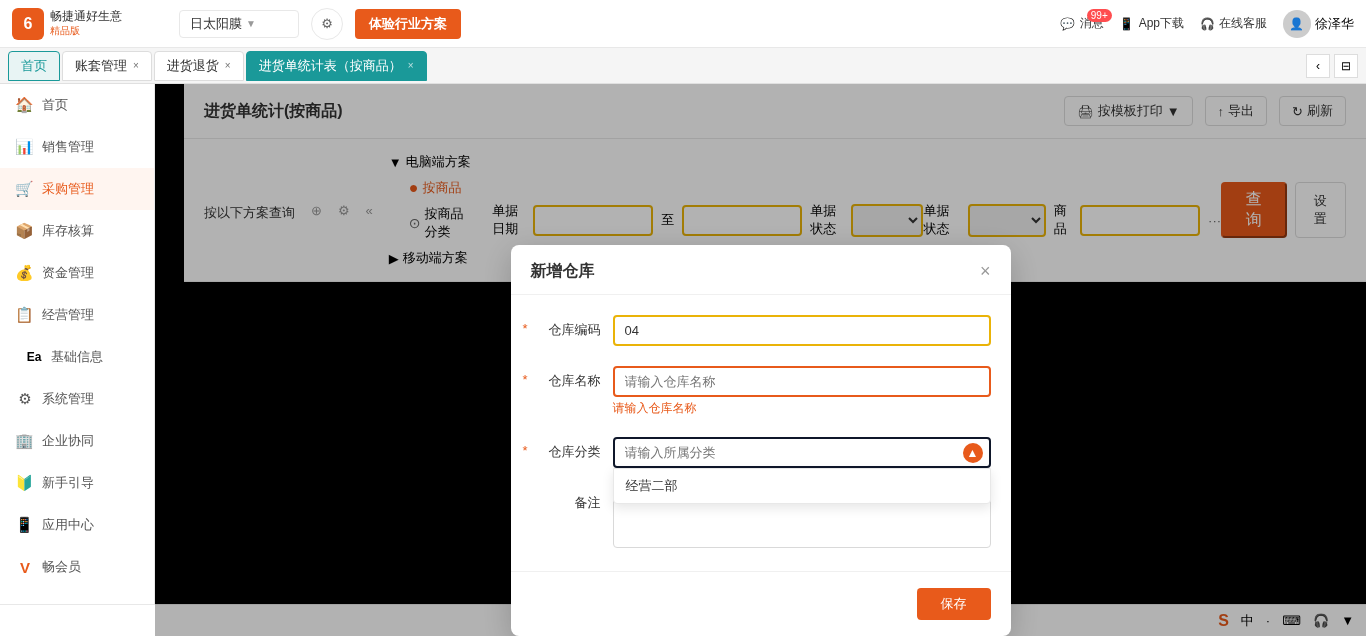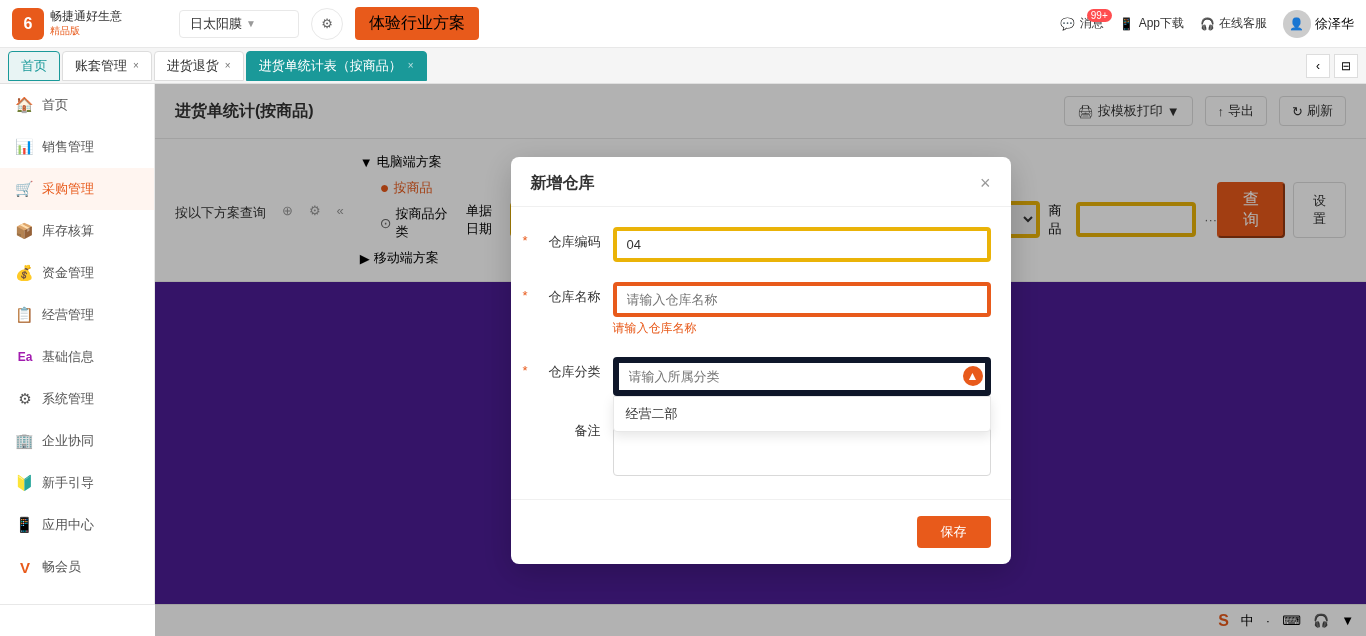--- a/index.html
+++ b/index.html
@@ -38,22 +38,22 @@
       background: #fff; min-width: 120px;
     }
     .store-selector .arrow { color: #999; font-size: 10px; }
     .header-center { flex: 1; display: flex; align-items: center; gap: 12px; padding-left: 12px; }
     .gear-btn {
       width: 32px; height: 32px; border-radius: 50%;
       border: 1px solid #e8e8e8; display: flex; align-items: center; justify-content: center;
       cursor: pointer; color: #666; background: #fff;
     }
     .trial-btn {
-      background: #e85a1b; color: #000000; border: none;
-      padding: 6px 14px; border-radius: 4px; cursor: pointer; font-size: 16px;
+      background: #e85a1b; color: #ffffff; border: none;
+      padding: 6px 14px; border-radius: 4px; cursor: pointer; font-size: 13px; font-weight: bold;
     }
     .header-right { display: flex; align-items: center; gap: 16px; }
     .header-icon-item { display: flex; align-items: center; gap: 4px; cursor: pointer; color: #333; font-size: 12px; position: relative; }
     .badge {
       background: #ff4d4f; color: #fff; border-radius: 10px;
       font-size: 10px; padding: 1px 4px; position: absolute; top: -6px; right: -8px;
     }
     .avatar-area { display: flex; align-items: center; gap: 4px; cursor: pointer; }
     .avatar { width: 28px; height: 28px; border-radius: 50%; background: #ccc; display: flex; align-items: center; justify-content: center; color: #fff; font-size: 12px; }
 
@@ -99,21 +99,21 @@
     }
     .sidebar-item.active { background: #fff5f0; color: #e85a1b; }
     .sidebar-icon { width: 18px; height: 18px; display: flex; align-items: center; justify-content: center; font-size: 15px; }
     .sidebar-bottom {
       margin-top: auto; padding: 8px 12px;
       display: flex; align-items: center; justify-content: space-between;
       border-top: 1px solid #f0f0f0;
     }
 
     
-    .content-area { flex: 1; overflow: hidden; position: relative; background: #4c1d95; }
+    .content-area { flex: 1; overflow: hidden; position: relative; background: #000000; padding-left: 29px; }
     .page-header {
       background: #fff; padding: 12px 20px;
       display: flex; align-items: center; justify-content: space-between;
       border-bottom: 1px solid #e8e8e8;
     }
     .page-title { font-size: 16px; font-weight: bold; color: #333; }
     .page-actions { display: flex; align-items: center; gap: 12px; }
     .action-btn {
       display: flex; align-items: center; gap: 4px;
       padding: 5px 12px; border: 1px solid #ddd; border-radius: 4px;
@@ -144,21 +144,21 @@
     
     .bg-content {
       padding: 20px; display: flex; flex-direction: column; align-items: center; justify-content: center;
       height: 200px; color: #999; font-size: 13px;
     }
 
     
     .overlay {
       position: absolute; top: 0; left: 0; right: 0; bottom: 0;
       background: rgba(0,0,0,0.3); z-index: 100;
-      display: flex; align-items: center; justify-content: center;
+      display: flex; align-items: flex-end; justify-content: center;
     }
 
     
     .dialog {
       background: #fff; border-radius: 8px;
       width: 500px; min-height: 300px;
       box-shadow: 0 8px 32px rgba(0,0,0,0.2);
       position: relative;
       overflow: visible;
     }
@@ -178,29 +178,29 @@
       font-size: 13px; color: #333; min-width: 70px; text-align: right;
       padding-top: 6px; position: relative;
     }
     .form-label.required::before {
       content: '*'; color: #e85a1b; position: absolute; left: -8px;
     }
     .form-control {
       flex: 1;
     }
     .form-input {
-      width: 100%; padding: 6px 10px; border: 4px solid #eab308;
+      width: 100%; padding: 6px 10px; border: 2px solid #eab308;
       border-radius: 4px; font-size: 13px; color: #333; outline: none;
     }
     .form-input.error { border-color: #e85a1b; }
     .error-msg { color: #e85a1b; font-size: 12px; margin-top: 3px; }
     .form-select-wrap { position: relative; }
     .form-select-input {
       width: 100%; padding: 6px 32px 6px 10px;
-      border: 6px solid #0f172a; border-radius: 4px;
+      border: 2px solid #0f172a; border-radius: 4px;
       font-size: 13px; color: #999; background: #fff; cursor: pointer;
     }
     .select-arrow {
       position: absolute; right: 8px; top: 50%; transform: translateY(-50%);
       background: #e85a1b; color: #fff; border-radius: 50%;
       width: 20px; height: 20px; display: flex; align-items: center; justify-content: center;
       font-size: 12px;
     }
     
     .dropdown-list {
@@ -323,21 +323,21 @@
     </div>
     <div class="sidebar-item">
       <span class="sidebar-icon">💰</span>
       <span>资金管理</span>
     </div>
     <div class="sidebar-item">
       <span class="sidebar-icon">📋</span>
       <span>经营管理</span>
     </div>
     <div class="sidebar-item">
-      <span class="sidebar-icon" style="font-size:12px;font-weight:bold;color:#a21caf;">Ea</span>
+      <span class="sidebar-icon" style="font-size:12px;font-weight:bold;color:#000000;margin-left:9px;">Ea</span>
       <span>基础信息</span>
     </div>
     <div class="sidebar-item">
       <span class="sidebar-icon">⚙</span>
       <span>系统管理</span>
     </div>
     <div class="sidebar-item">
       <span class="sidebar-icon">🏢</span>
       <span>企业协同</span>
     </div>

